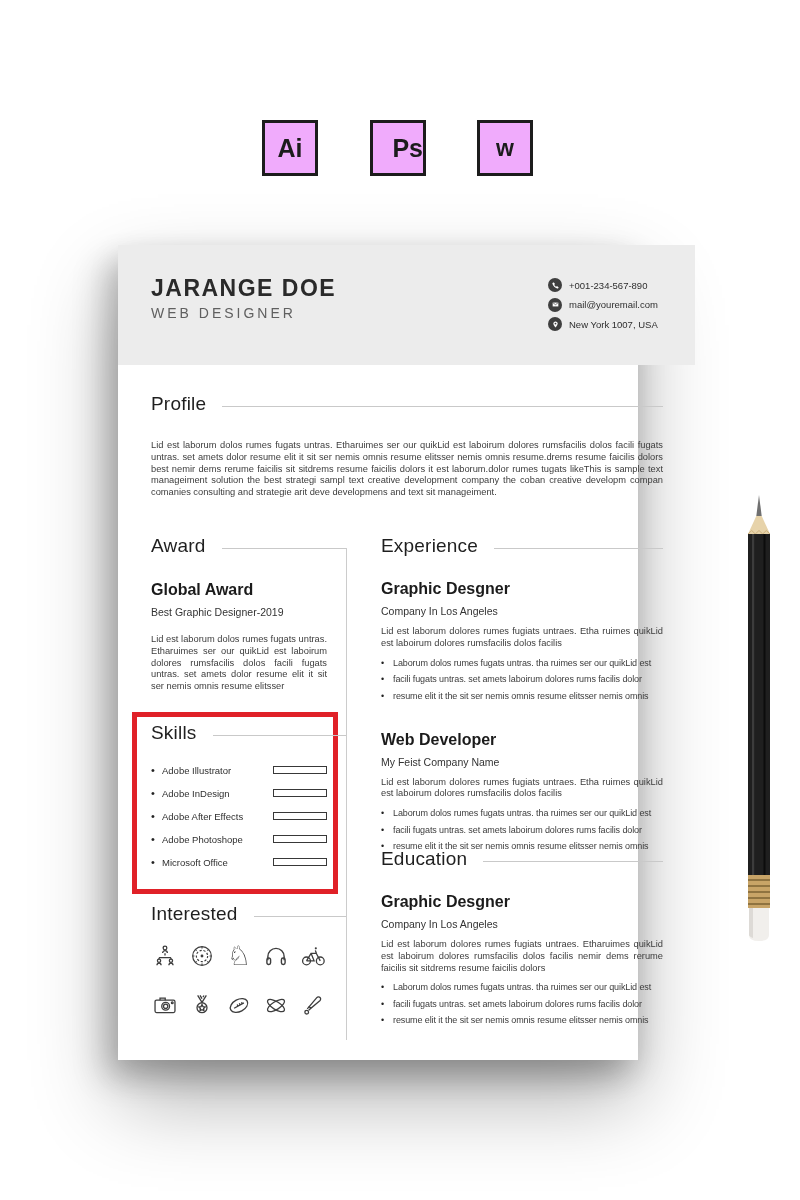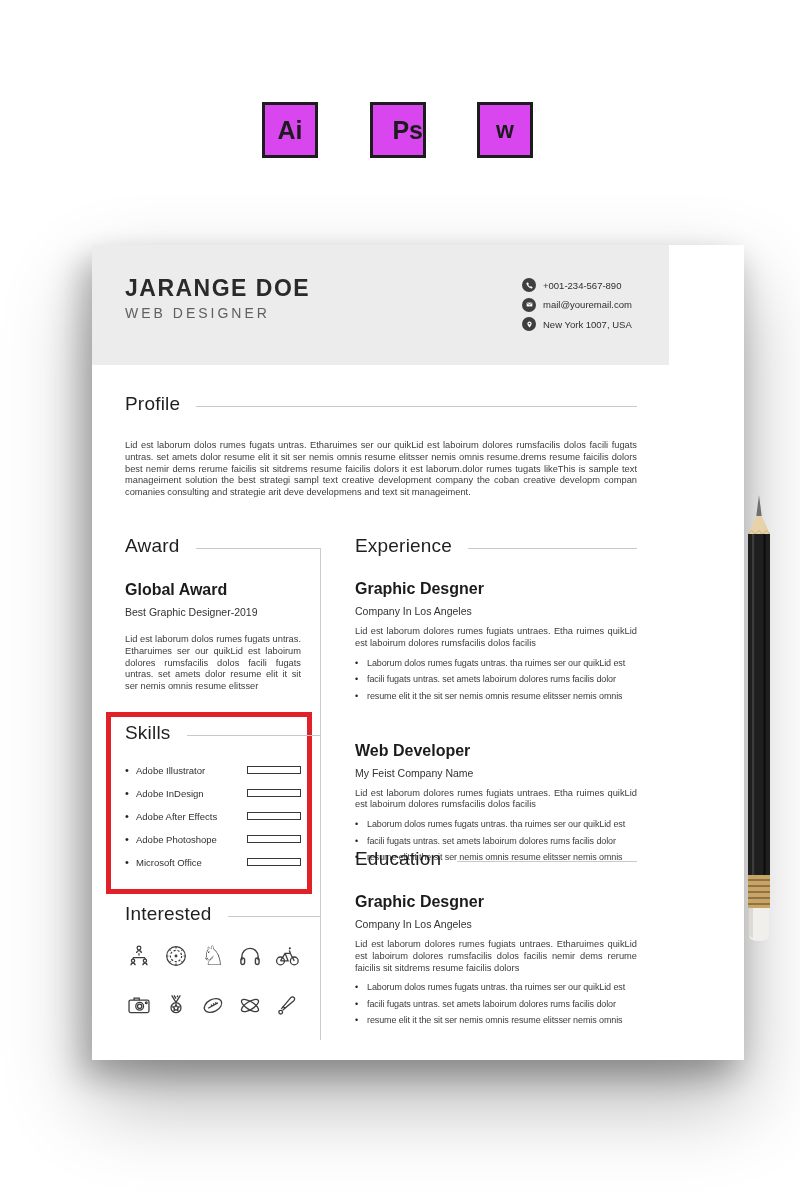--- a/index.html
+++ b/index.html
@@ -4,32 +4,32 @@
 <style>
   html,body{margin:0;padding:0;}
   body{
     width:800px;height:1200px;position:relative;overflow:hidden;
     background:#ffffff;
     font-family:"Liberation Sans", sans-serif;
     -webkit-font-smoothing:antialiased;
   }
   
   .sw-icon{
-    position:absolute;top:102px;width:56px;height:56px;box-sizing:border-box;
-    border:3px solid #1c1c1c;background:#d946ef;
+    position:absolute;top:120px;width:56px;height:56px;box-sizing:border-box;
+    border:3px solid #1c1c1c;background:#f0abfc;
     display:flex;align-items:center;justify-content:center;
     font-weight:bold;font-size:25px;color:#1c1c1c;letter-spacing:0;
   }
   .sw-ai{left:262px;}
   .sw-ps{left:370px;justify-content:flex-end;}
   .sw-w{left:477px;font-size:23px;}
 
   
   .card{
-    position:absolute;left:92px;top:245px;width:652px;height:815px;
+    position:absolute;left:118px;top:245px;width:520px;height:815px;
     background:#ffffff;
     box-shadow:-16px 18px 30px rgba(0,0,0,0.16), 0 40px 80px rgba(0,0,0,0.30), 0 12px 28px rgba(0,0,0,0.14);
   }
   .band{position:absolute;left:0;top:0;width:577px;height:120px;background:#ececec;}
   .name-block{position:absolute;left:33px;top:30px;}
   .person-name{margin:0;font-size:23px;font-weight:bold;letter-spacing:1.5px;color:#2a2a2a;}
   .person-title{margin:3px 0 0 0;font-size:14px;letter-spacing:3px;color:#606060;}
   .contact{position:absolute;left:430px;top:33px;}
   .contact-row{display:flex;align-items:center;margin-bottom:5.5px;height:14px;}
   .c-ico{width:14px;height:14px;border-radius:50%;background:#3f3f3f;display:flex;align-items:center;justify-content:center;margin-right:7px;flex:0 0 14px;}
@@ -68,21 +68,21 @@
   .sec-interested{left:33px;top:658px;width:195px;text-align:center;}
   .int-grid{margin-top:17px;width:186px;}
   .int-row{display:flex;margin-bottom:21px;}
   .int-cell{width:28px;height:28px;margin-right:9px;display:flex;align-items:center;justify-content:center;}
   .int-cell svg{display:block;}
   .knight-glyph{font-size:27px;color:#3d3d3d;line-height:28px;}
 
   
   .sec-exp{left:263px;top:290px;width:282px;}
   .job{margin-top:23px;}
-  .job + .job{margin-top:40px;}
+  .job + .job{margin-top:29px;}
   .job .just{margin-top:9px;}
   .sec-edu{left:263px;top:603px;width:282px;}
   .sec-edu .job{margin-top:23px;}
 
   
   .pencil{position:absolute;left:747px;top:493px;}
 </style>
 </head>
 <body>
 

